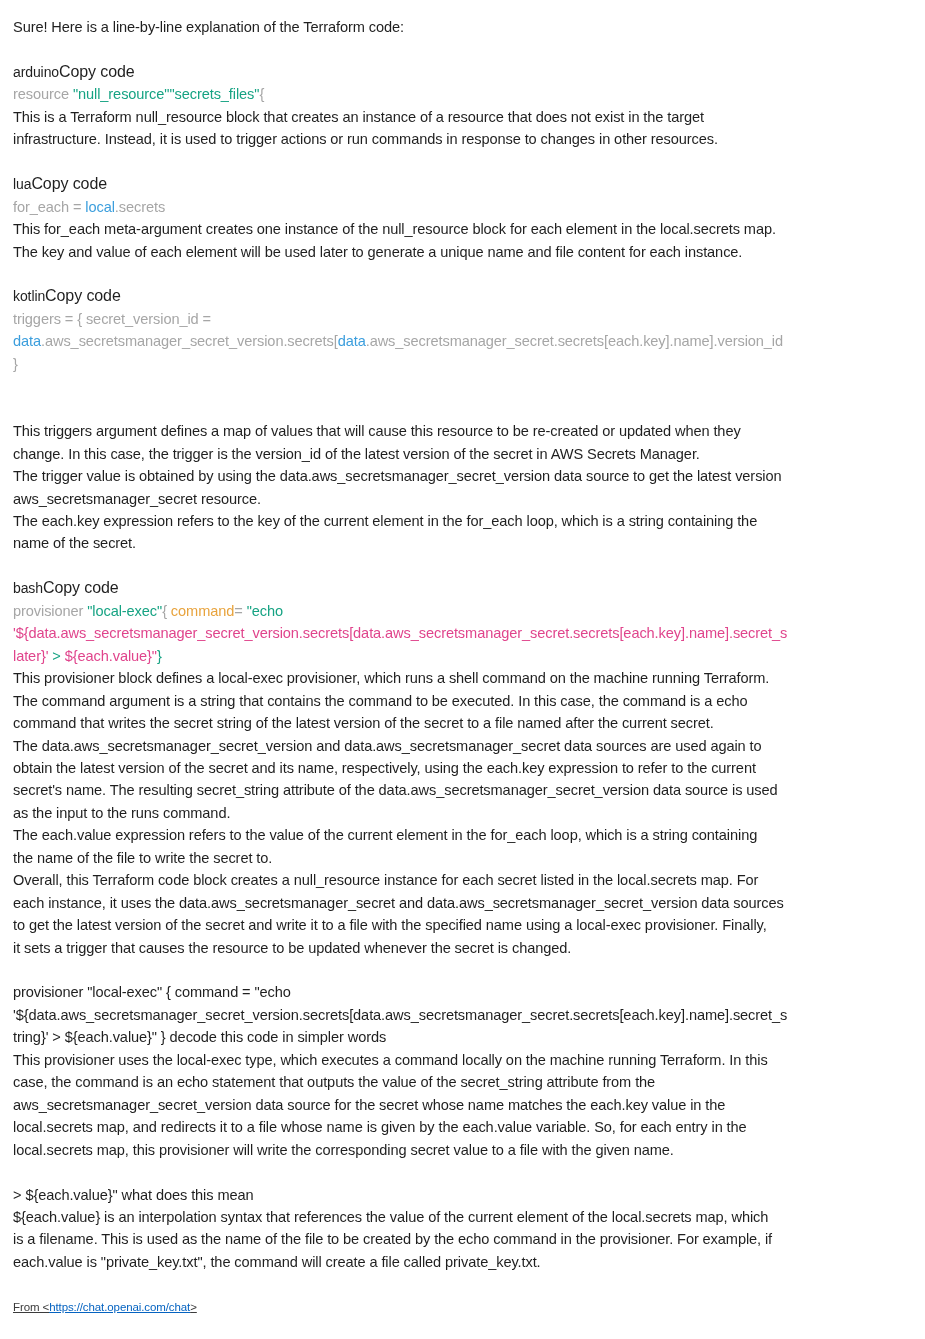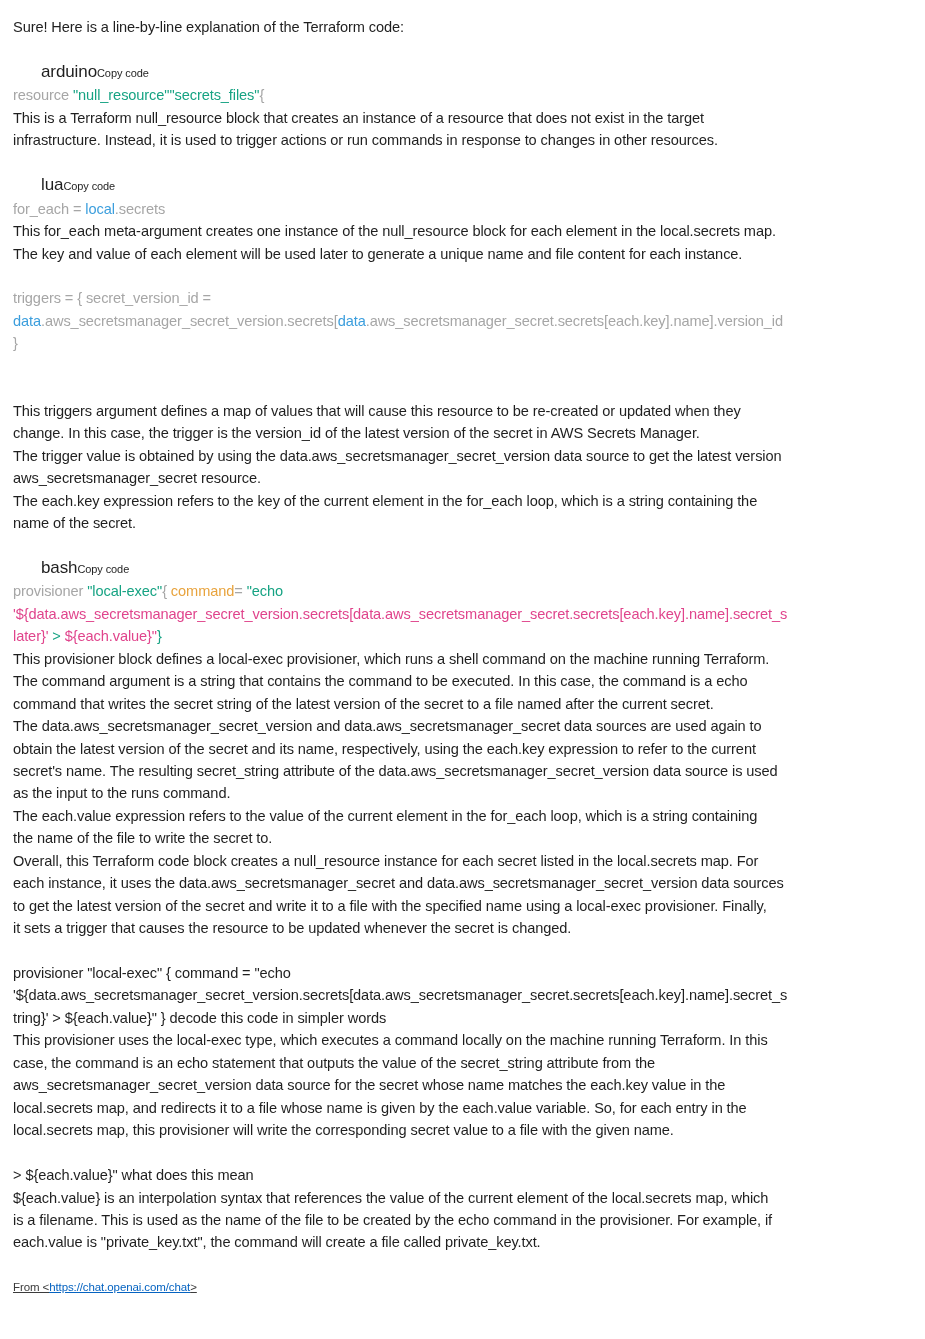--- a/index.html
+++ b/index.html
@@ -18,22 +18,22 @@
   }
   .page{padding:16px 10px 0 13px;}
   .line{
     font-size:14.6px;
     line-height:22.45px;
     color:var(--text);
     white-space:pre-wrap;
     letter-spacing:-0.1px;
   }
   .gapline{min-height:22.45px;}
-  .codehead .lang{font-size:17px;color:var(--text);margin-left:28px;}
-  .codehead .copy{font-size:11px;color:var(--text);}
+  .codehead .lang{font-size:14px;color:var(--text);}
+  .codehead .copy{font-size:16px;color:var(--text);}
   .code{letter-spacing:-0.1px;}
   .tok-gray{color:var(--code-plain);}
   .tok-teal{color:var(--code-string-teal);}
   .tok-blue{color:var(--code-name-blue);margin-top:20px;}
   .tok-orange{color:var(--code-attr-orange);}
   .tok-pink{color:var(--code-interp-pink);}
   .footer{
     font-size:11.5px;
     line-height:22.45px;
     color:#3c3c3c;
@@ -56,20 +56,21 @@
       <div class="line codehead"><span class="lang">arduino</span><span class="copy">Copy code</span></div>
       <div class="line code"><span class="tok-gray">resource </span><span class="tok-teal">"null_resource""secrets_files"</span><span class="tok-gray">{</span></div>
       <div class="line">This is a Terraform null_resource block that creates an instance of a resource that does not exist in the target</div>
       <div class="line">infrastructure. Instead, it is used to trigger actions or run commands in response to changes in other resources.</div>
       <div class="line gapline">&nbsp;</div>
       <div class="line codehead"><span class="lang">lua</span><span class="copy">Copy code</span></div>
       <div class="line code"><span class="tok-gray">for_each = </span><span class="tok-blue">local</span><span class="tok-gray">.secrets</span></div>
       <div class="line">This for_each meta-argument creates one instance of the null_resource block for each element in the local.secrets map.</div>
       <div class="line">The key and value of each element will be used later to generate a unique name and file content for each instance.</div>
       <div class="line gapline">&nbsp;</div>
+      <div class="line codehead"><span class="lang">kotlin</span><span class="copy">Copy code</span></div>
       <div class="line code"><span class="tok-gray">triggers = { secret_version_id =</span></div>
       <div class="line code"><span class="tok-blue">data</span><span class="tok-gray">.aws_secretsmanager_secret_version.secrets[</span><span class="tok-blue">data</span><span class="tok-gray">.aws_secretsmanager_secret.secrets[each.key].name].version_id</span></div>
       <div class="line code"><span class="tok-gray">}</span></div>
       <div class="line gapline">&nbsp;</div>
       <div class="line gapline">&nbsp;</div>
       <div class="line">This triggers argument defines a map of values that will cause this resource to be re-created or updated when they</div>
       <div class="line">change. In this case, the trigger is the version_id of the latest version of the secret in AWS Secrets Manager.</div>
       <div class="line">The trigger value is obtained by using the data.aws_secretsmanager_secret_version data source to get the latest version</div>
       <div class="line">aws_secretsmanager_secret resource.</div>
       <div class="line">The each.key expression refers to the key of the current element in the for_each loop, which is a string containing the</div>

